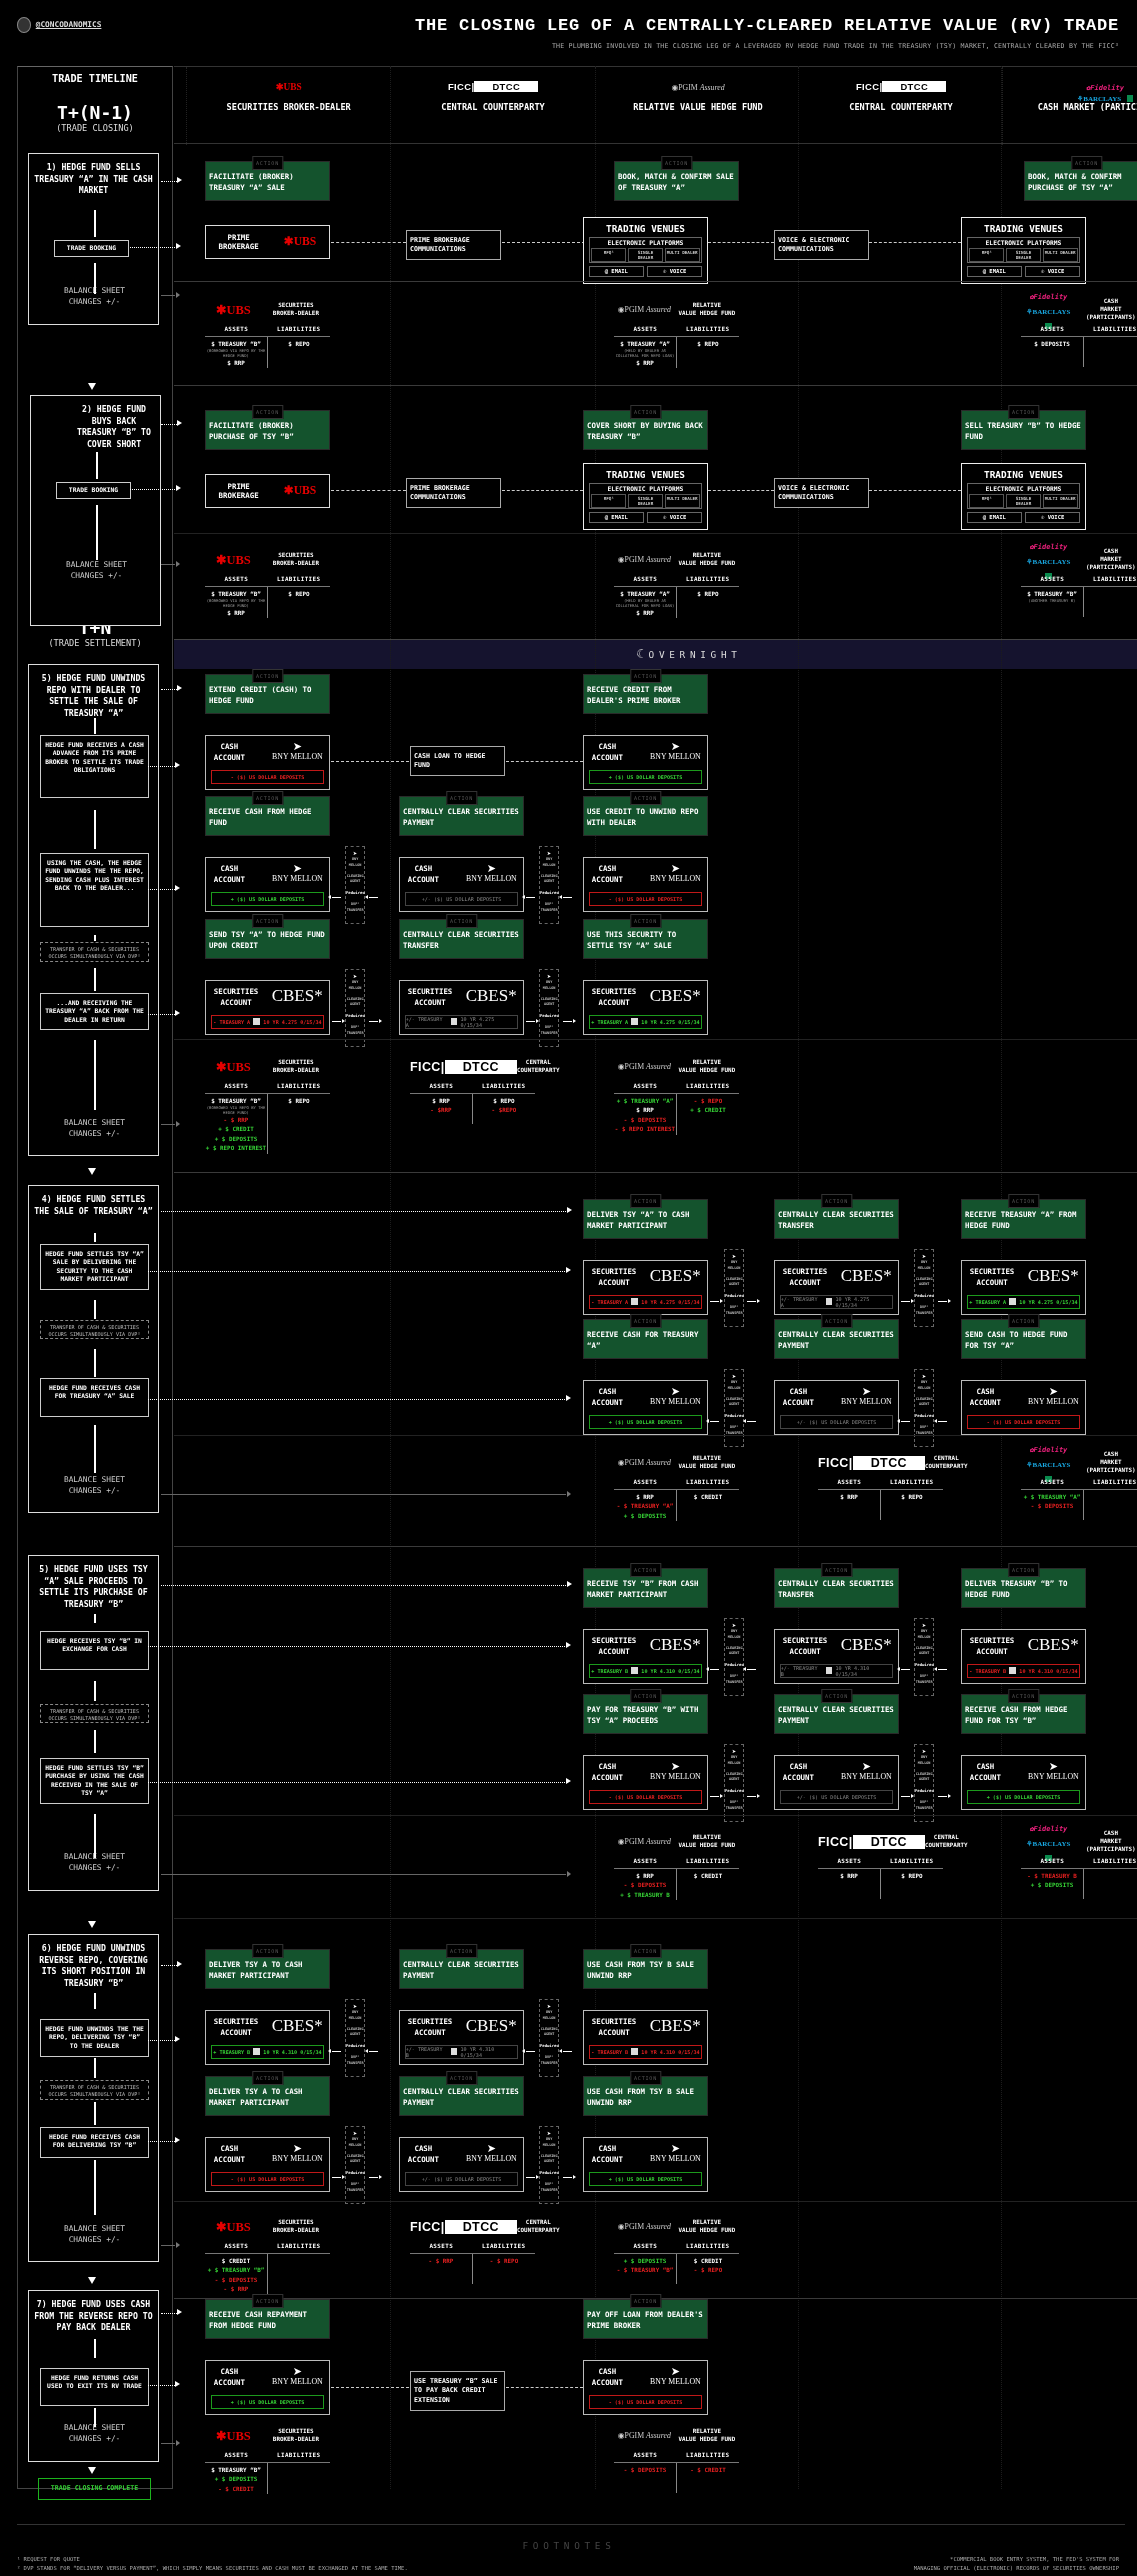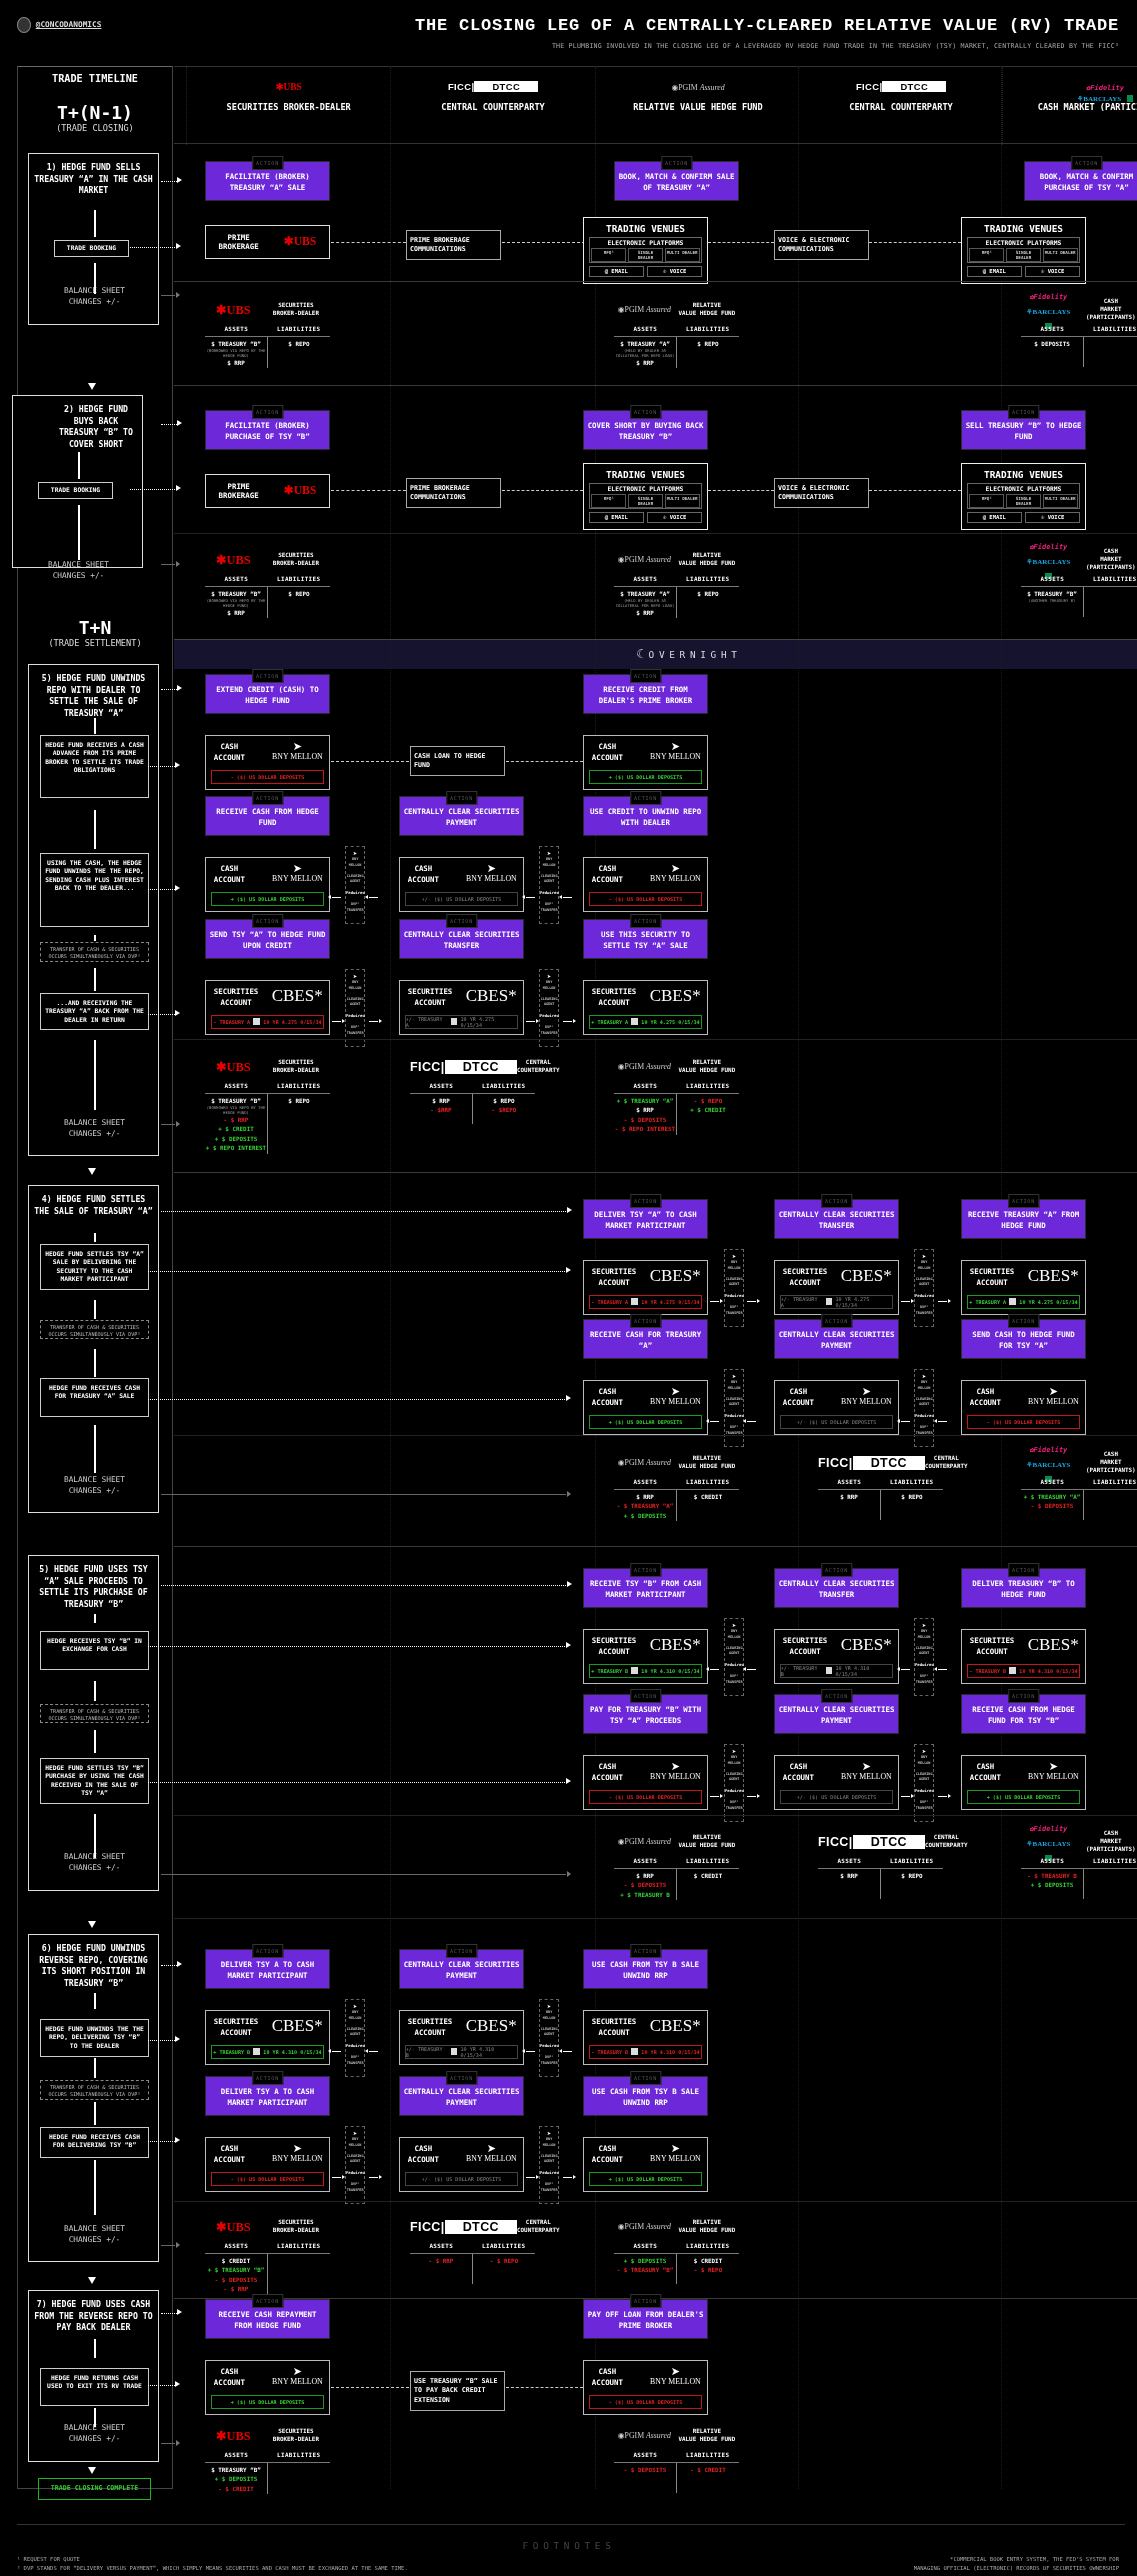--- a/index.html
+++ b/index.html
@@ -35,21 +35,21 @@
   .ficc{font-family:"Liberation Sans",sans-serif;font-weight:bold;letter-spacing:0.4px}
   .ficc b{background:#fff;color:#000;padding:0 18px}
   .pgim{font-family:"Liberation Serif",serif;font-size:7.8px;color:#ccc;font-weight:normal}
   .fid{color:#e8207a;font-size:7px;font-style:italic}
   .barc{color:#18a6e0;font-size:7px;font-family:"Liberation Serif",serif}
   .bnpp{display:inline-block;background:#0a8a4e;width:6.3px;height:6.3px;vertical-align:middle}
   .colgrid{position:absolute;top:0;width:0.8px;height:2423px;border-left:0.8px dotted #1c1c1c}
   
   .sep{position:absolute;left:174px;width:1030px;height:0;border-top:1.6px solid #3a3a3a}
   .sep.thin{border-top:0.8px solid #222}
-  .action{position:absolute;width:125px;border:0.8px solid #2a2a2a;text-align:center;font-size:7.4px;line-height:11px;padding:9.4px 3.1px 6.3px;background:#6d28d9}
+  .action{position:absolute;width:125px;border:0.8px solid #2a2a2a;font-size:7.4px;line-height:11px;padding:9.4px 3.1px 6.3px;background:#14532d}
   .action .tag{position:absolute;top:-6.3px;left:50%;transform:translateX(-50%);border:0.8px solid #333;background:#000;color:#555;font-size:5.1px;padding:0.8px 3.1px;font-weight:normal;letter-spacing:0.8px}
   .box{position:absolute;width:125px;border:1.2px solid #ddd;background:#000}
   .box.pb{height:34px;display:flex;align-items:center;justify-content:space-around;font-size:7.4px;line-height:9.4px;text-align:center}
   .box.pb .ubs{font-size:11.7px}
   .comm{position:absolute;width:95px;border:1.2px solid #aaa;font-size:6.6px;text-align:left;line-height:9.4px;padding:4.7px 3.1px;background:#000}
   .tv{position:absolute;width:125px;height:67px;border:1.6px solid #eee;text-align:center;padding:3.1px 4.7px;background:#000}
   .tv .t{font-size:9.4px;margin:1.6px 0 3.1px}
   .tv .ep{border:0.8px solid #666;font-size:6.3px;padding:1.6px 1.6px 0.8px}
   .tv .row{display:flex;gap:1.6px;margin-top:1.6px}
   .tv .row span{flex:1;border:0.8px solid #555;font-size:4.3px;padding:0.8px 0;color:#ccc}
@@ -240,21 +240,21 @@
       </div>
       <div class="tbl">
         <div class="col">
           <div class="w">$ DEPOSITS</div>
         </div>
         <div class="col"></div>
       </div>
     </div>
     <div class="sep" style="top: 385px;"></div>
     <div class="tri" style="top: 383px; left: 88px;"></div>
-    <div class="step" style="left: 12px; top: 395px; height: 173px; padding-left: 37px;">
+    <div class="step" style="left: 30px; top: 395px; height: 231px; padding-left: 37px;">
       <div class="step-title">2) HEDGE FUND BUYS BACK TREASURY “B” TO COVER SHORT</div>
       <div class="sub" style="top: 86px; left: 25px; width: 75px; padding: 3.1px;">TRADE BOOKING</div>
       <div class="bsc" style="top: 163px;">BALANCE SHEET<br>CHANGES +/-</div>
       <div class="vline" style="top: 56px; height: 27px;"></div>
       <div class="vline" style="top: 109px; height: 55px;"></div>
     </div>
     <div class="dots-arrow" style="left: 161px; top: 424px; width: 15.6px;"></div>
     <div class="dots-arrow" style="left: 130px; top: 489px; width: 45px;"></div>
     <div class="gray-arrow" style="left: 161px; top: 564px; width: 14px;"></div>
     <div class="action" style="left: 205px; top: 410px;"><span class="tag">ACTION</span><span>FACILITATE (BROKER) PURCHASE OF TSY “B”</span></div>

